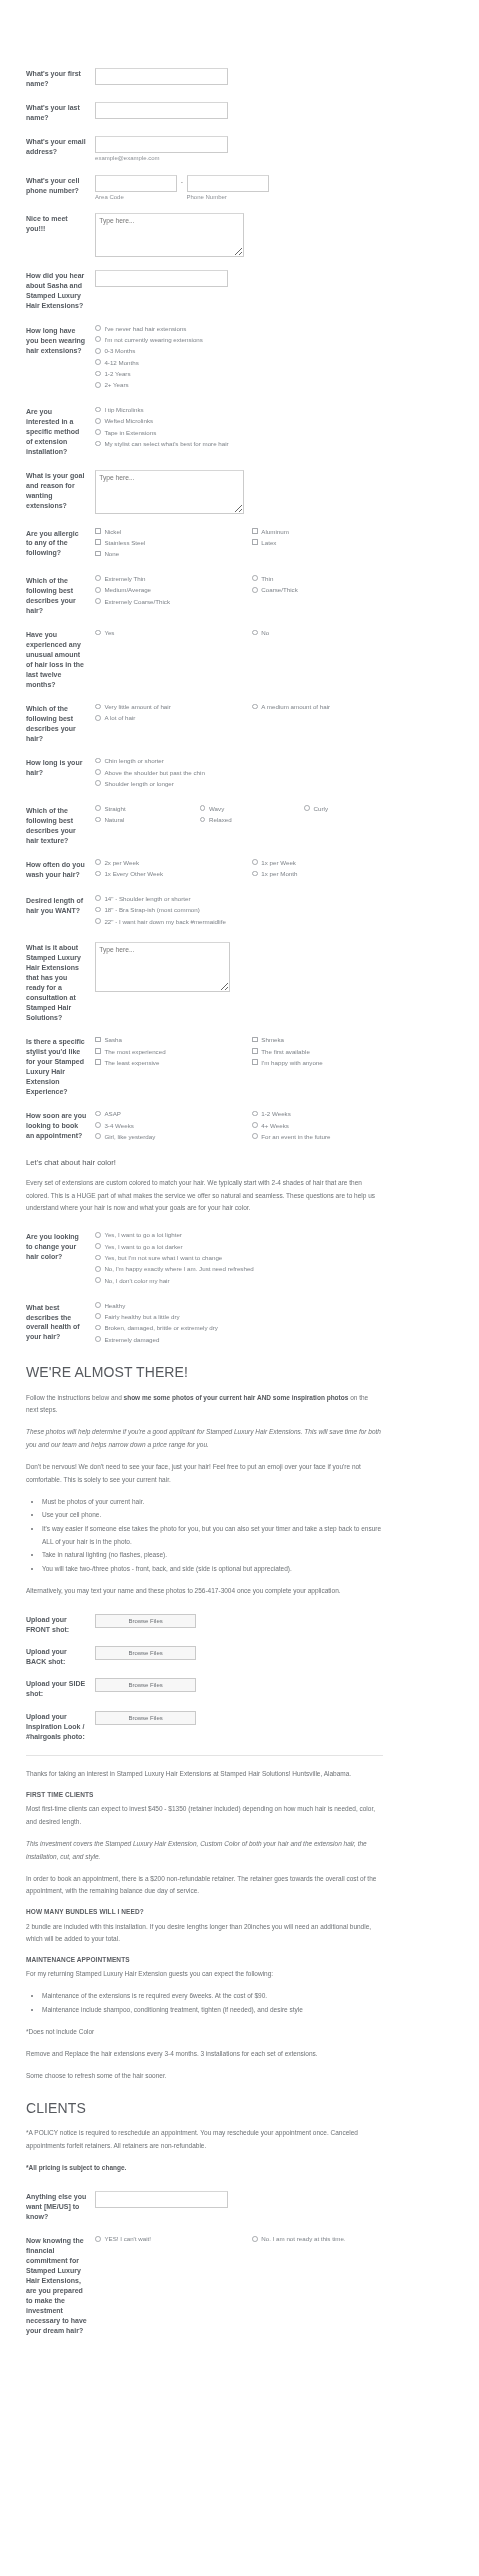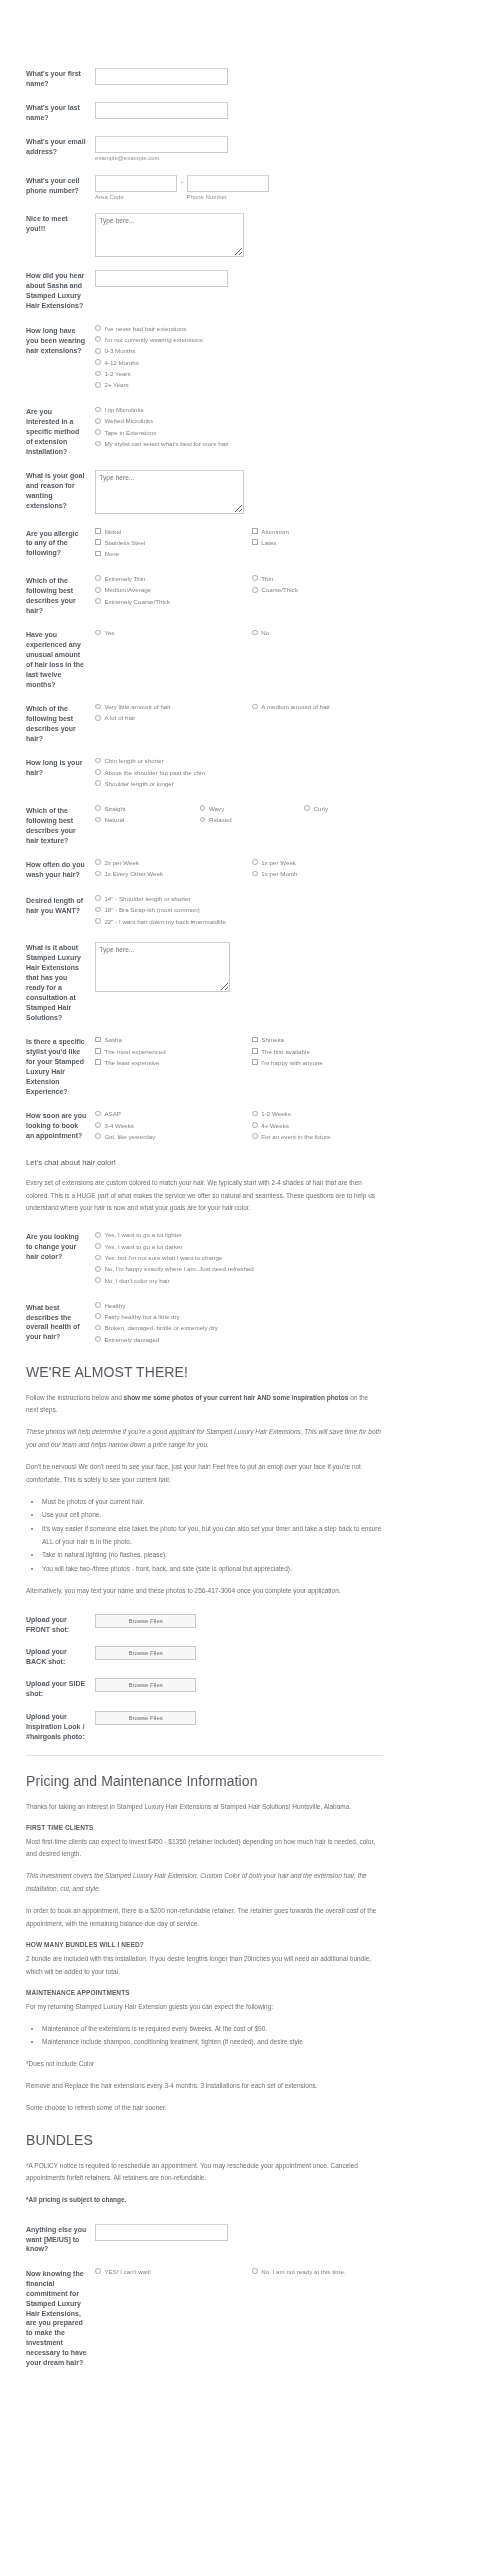--- a/index.html
+++ b/index.html
@@ -643,42 +643,41 @@
 
   <div class="upload-row">
     <div class="label">Upload your Inspiration Look / #hairgoals photo:</div>
     <div class="field">
       <div class="upload-btn">Browse Files</div>
     </div>
   </div>
 
   <hr class="div">
 
-  <div class="sec-head big">Pricing and Maintenance Information</div>
   <div class="para">Thanks for taking an interest in Stamped Luxury Hair Extensions at Stamped Hair Solutions! Huntsville, Alabama.</div>
 
   <div class="sub-head">FIRST TIME CLIENTS</div>
   <div class="para">Most first-time clients can expect to invest $450 - $1350 (retainer included) depending on how much hair is needed, color, and desired length.</div>
   <div class="para"><i>This investment covers the Stamped Luxury  Hair Extension, Custom Color of both your hair and the extension hair, the installation, cut, and style.</i></div>
   <div class="para">In order to book an appointment, there is a $200 non-refundable retainer. The retainer goes towards the overall cost of the appointment, with the remaining balance due day of service.</div>
 
   <div class="sub-head">HOW MANY BUNDLES WILL I NEED?</div>
   <div class="para">2 bundle are included with this installation. If you desire lengths longer than 20inches you will need an additional bundle, which will be added to your total.</div>
 
   <div class="sub-head">MAINTENANCE APPOINTMENTS</div>
   <div class="para">For my returning Stamped Luxury Hair Extension guests you can expect the following:</div>
   <ul class="bullets">
     <li>Maintenance of the extensions is re required every 6weeks. At the cost of $90.</li>
     <li>Maintenance include shampoo, conditioning treatment, tighten (if needed), and desire style</li>
   </ul>
   <div class="para">*Does not include Color</div>
   <div class="para">Remove and Replace the hair extensions every 3-4 months. 3 installations for each set of extensions.</div>
   <div class="para">Some choose to refresh some of the hair sooner.</div>
 
-  <div class="sec-head big">BUNDLES</div>
+  <div class="sec-head big">CLIENTS</div>
   <div class="para">*A POLICY notice is required to reschedule an appointment. You may reschedule your appointment once. Canceled appointments forfeit retainers. All retainers are non-refundable.</div>
   <div class="para"><b>*All pricing is subject to change.</b></div>
 
   <div class="spacer"></div>
 
   <div class="row">
     <div class="label">Anything else you want [ME/US] to know?</div>
     <div class="field">
       <input class="text" type="text" placeholder="" style="">
     </div>

